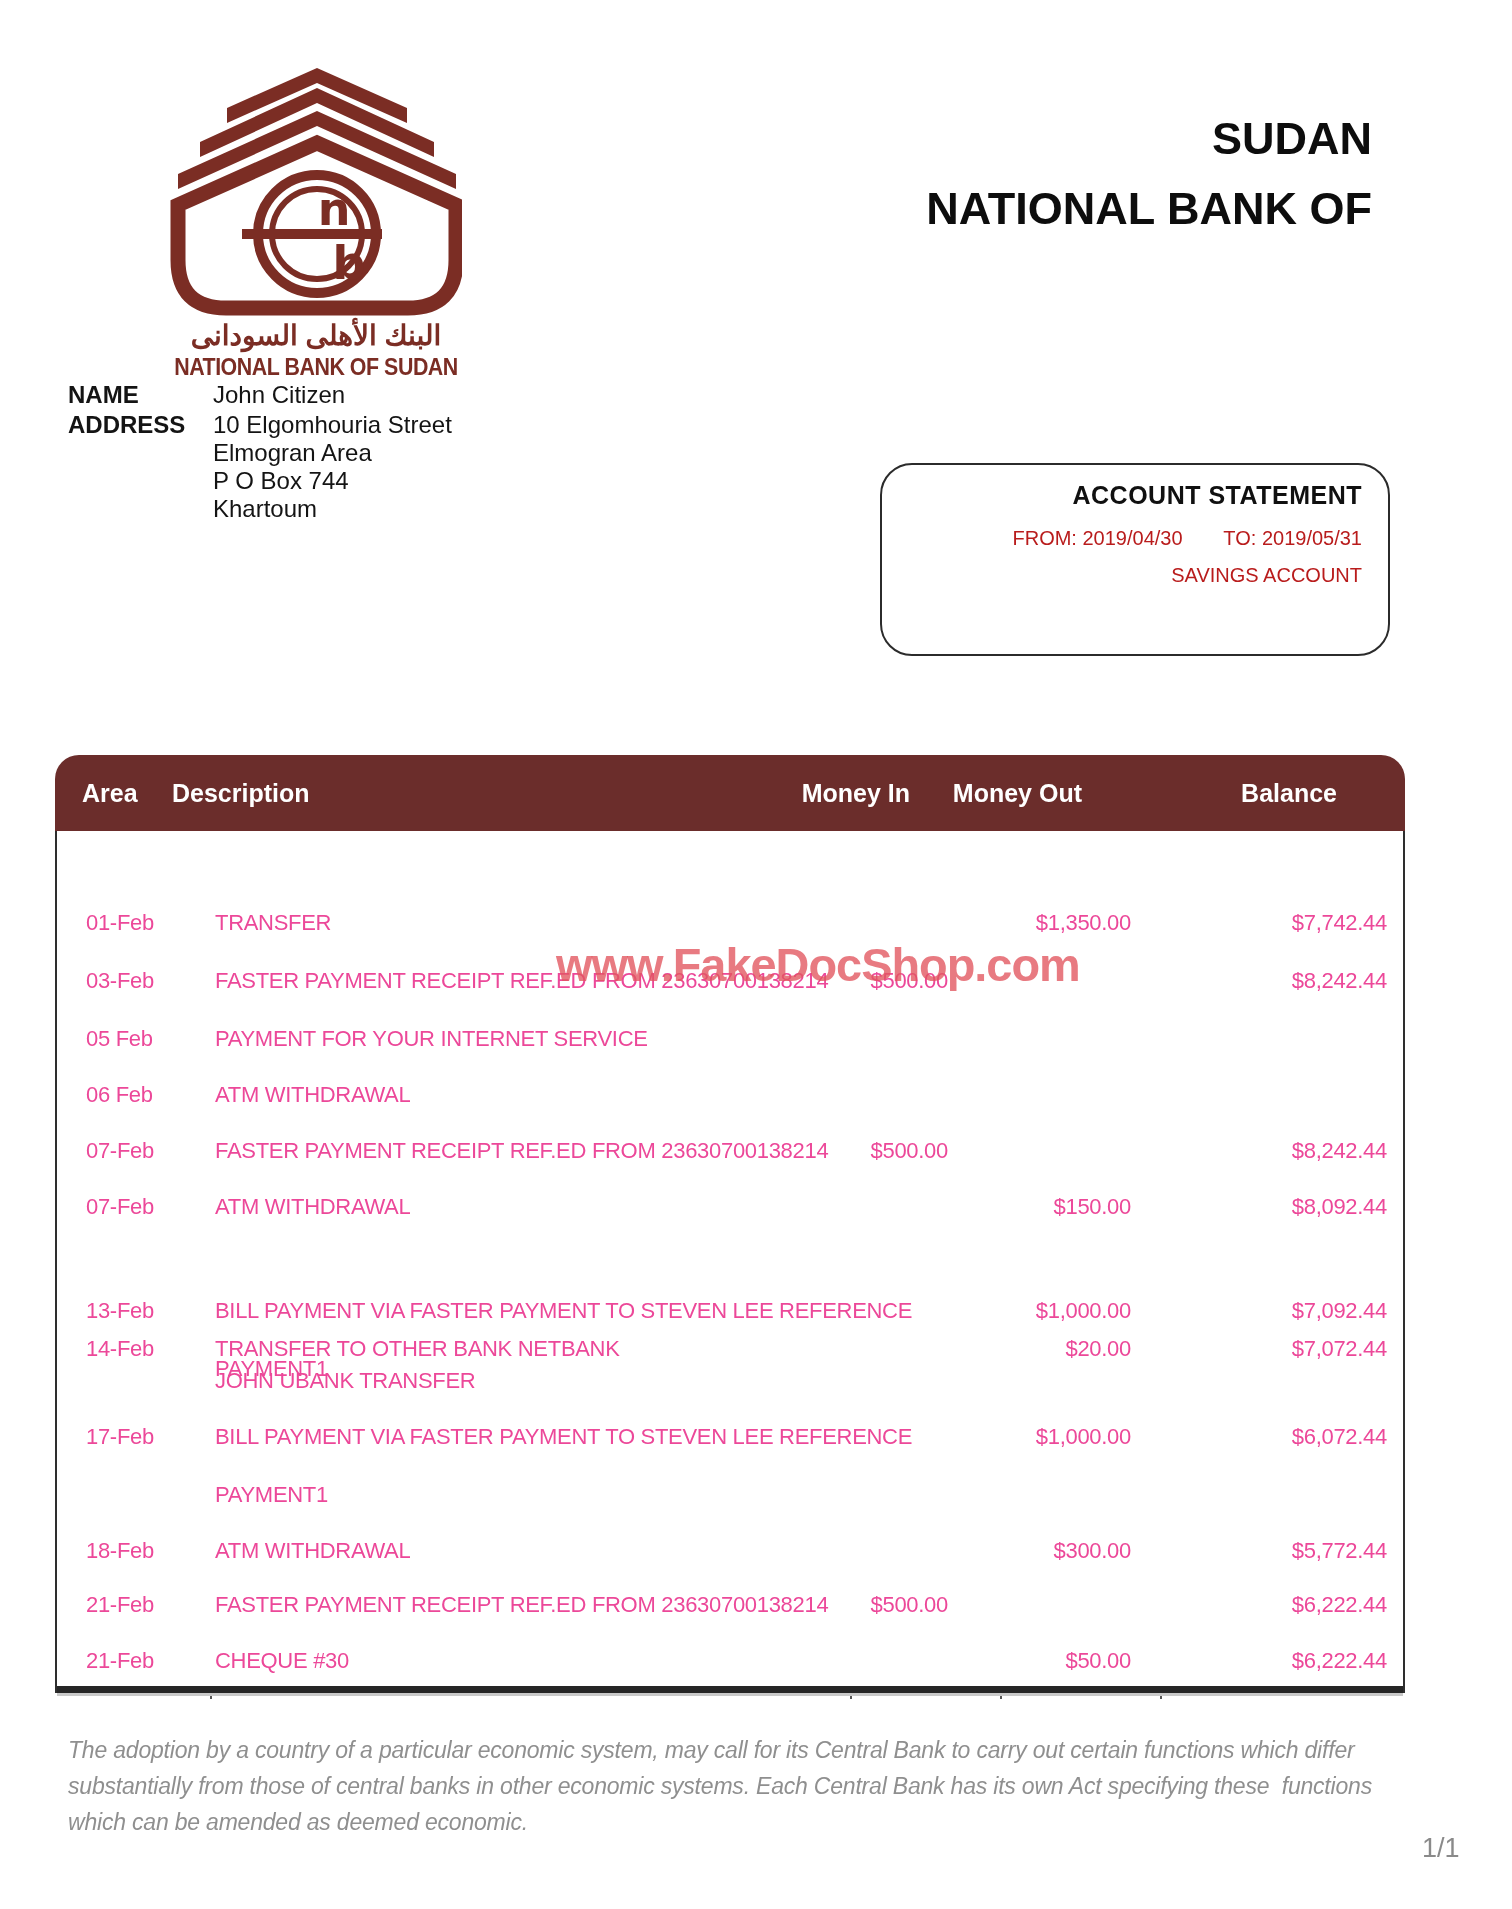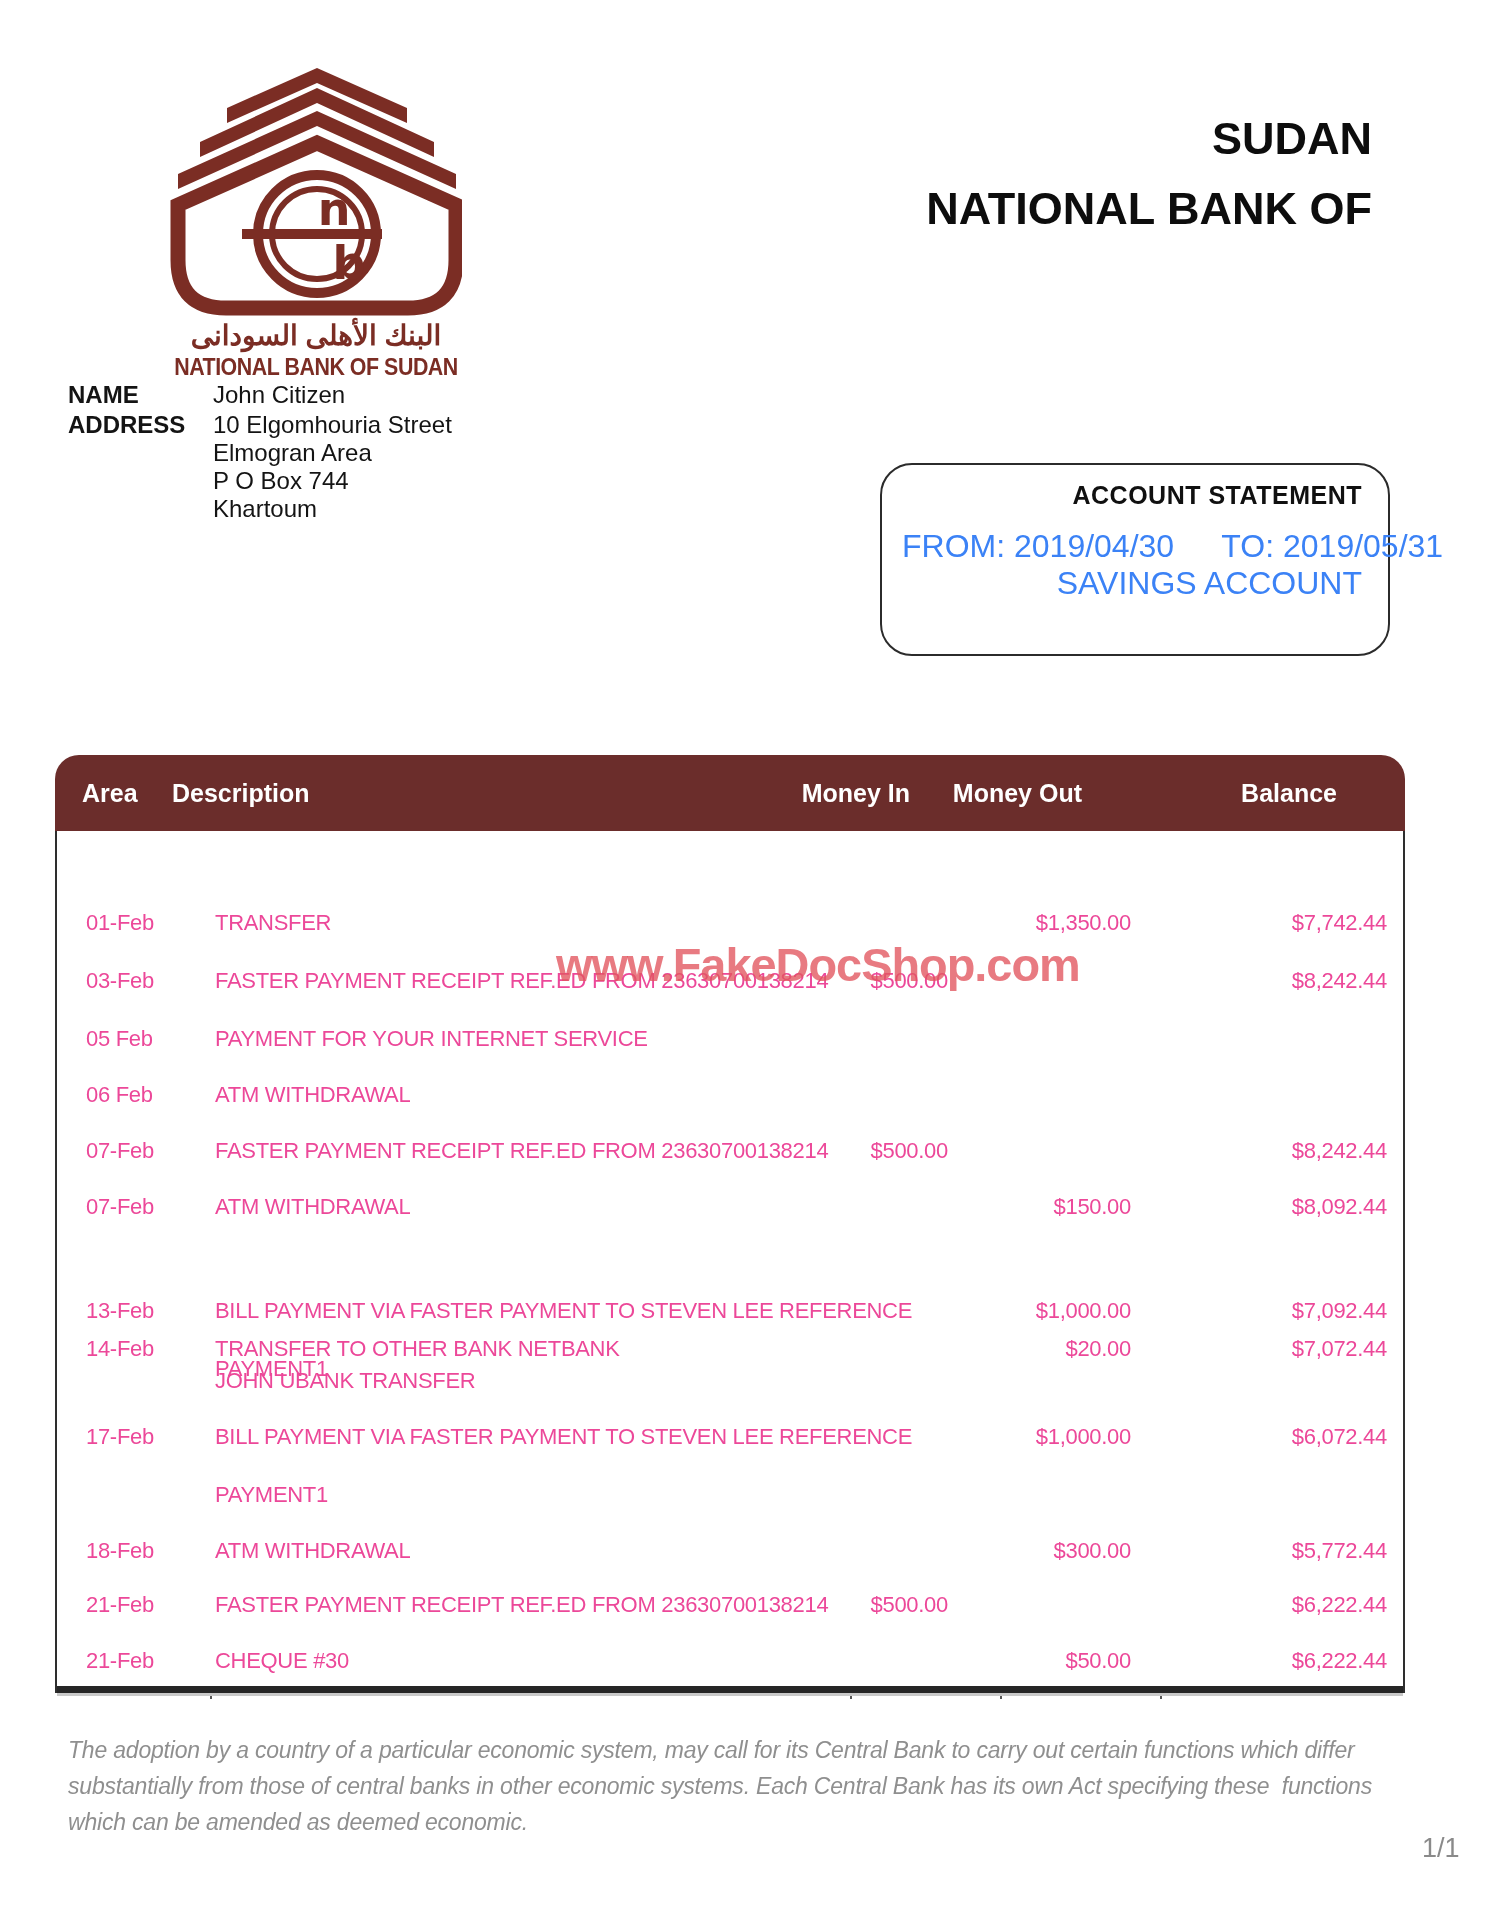--- a/index.html
+++ b/index.html
@@ -21,22 +21,22 @@
   
   .customer{position:absolute;left:68px;top:381px;font-size:24px;line-height:28px;color:#141414;}
   .cust-row{display:flex;margin-bottom:2px;}
   .cust-label{width:145px;font-weight:bold;flex:0 0 145px;}
   .addr-line{line-height:28px;}
 
   
   .stmt-box{position:absolute;left:880px;top:463px;width:510px;height:193px;
             border:2px solid #2b2b2b;border-radius:32px;box-sizing:border-box;
             text-align:right;padding:16px 26px 0 20px;}
-  .stmt-title{font-size:25px;font-weight:bold;letter-spacing:0.5px;margin-bottom:18px;color:#101010;}
-  .stmt-line{font-size:32px;line-height:37px;color:#3b82f6;white-space:nowrap;}
+  .stmt-title{font-size:25px;font-weight:bold;letter-spacing:0.5px;margin-bottom:10px;color:#101010;}
+  .stmt-line{font-size:20px;line-height:37px;color:#b91c1c;white-space:nowrap;}
   .stmt-gap{display:inline-block;width:30px;}
   .stmt-gap-lg{display:inline-block;width:36px;}
 
   
   .stable{position:absolute;left:55px;top:755px;width:1350px;height:945px;}
   .thead{position:absolute;left:0;top:0;width:100%;height:76px;background:#6b2d2b;
          border-radius:24px 24px 0 0;}
   .thead .hcell{position:absolute;top:24px;color:#ffffff;font-weight:bold;font-size:25px;white-space:nowrap;}
   .h-date{left:27px;}
   .h-desc{left:117px;}

